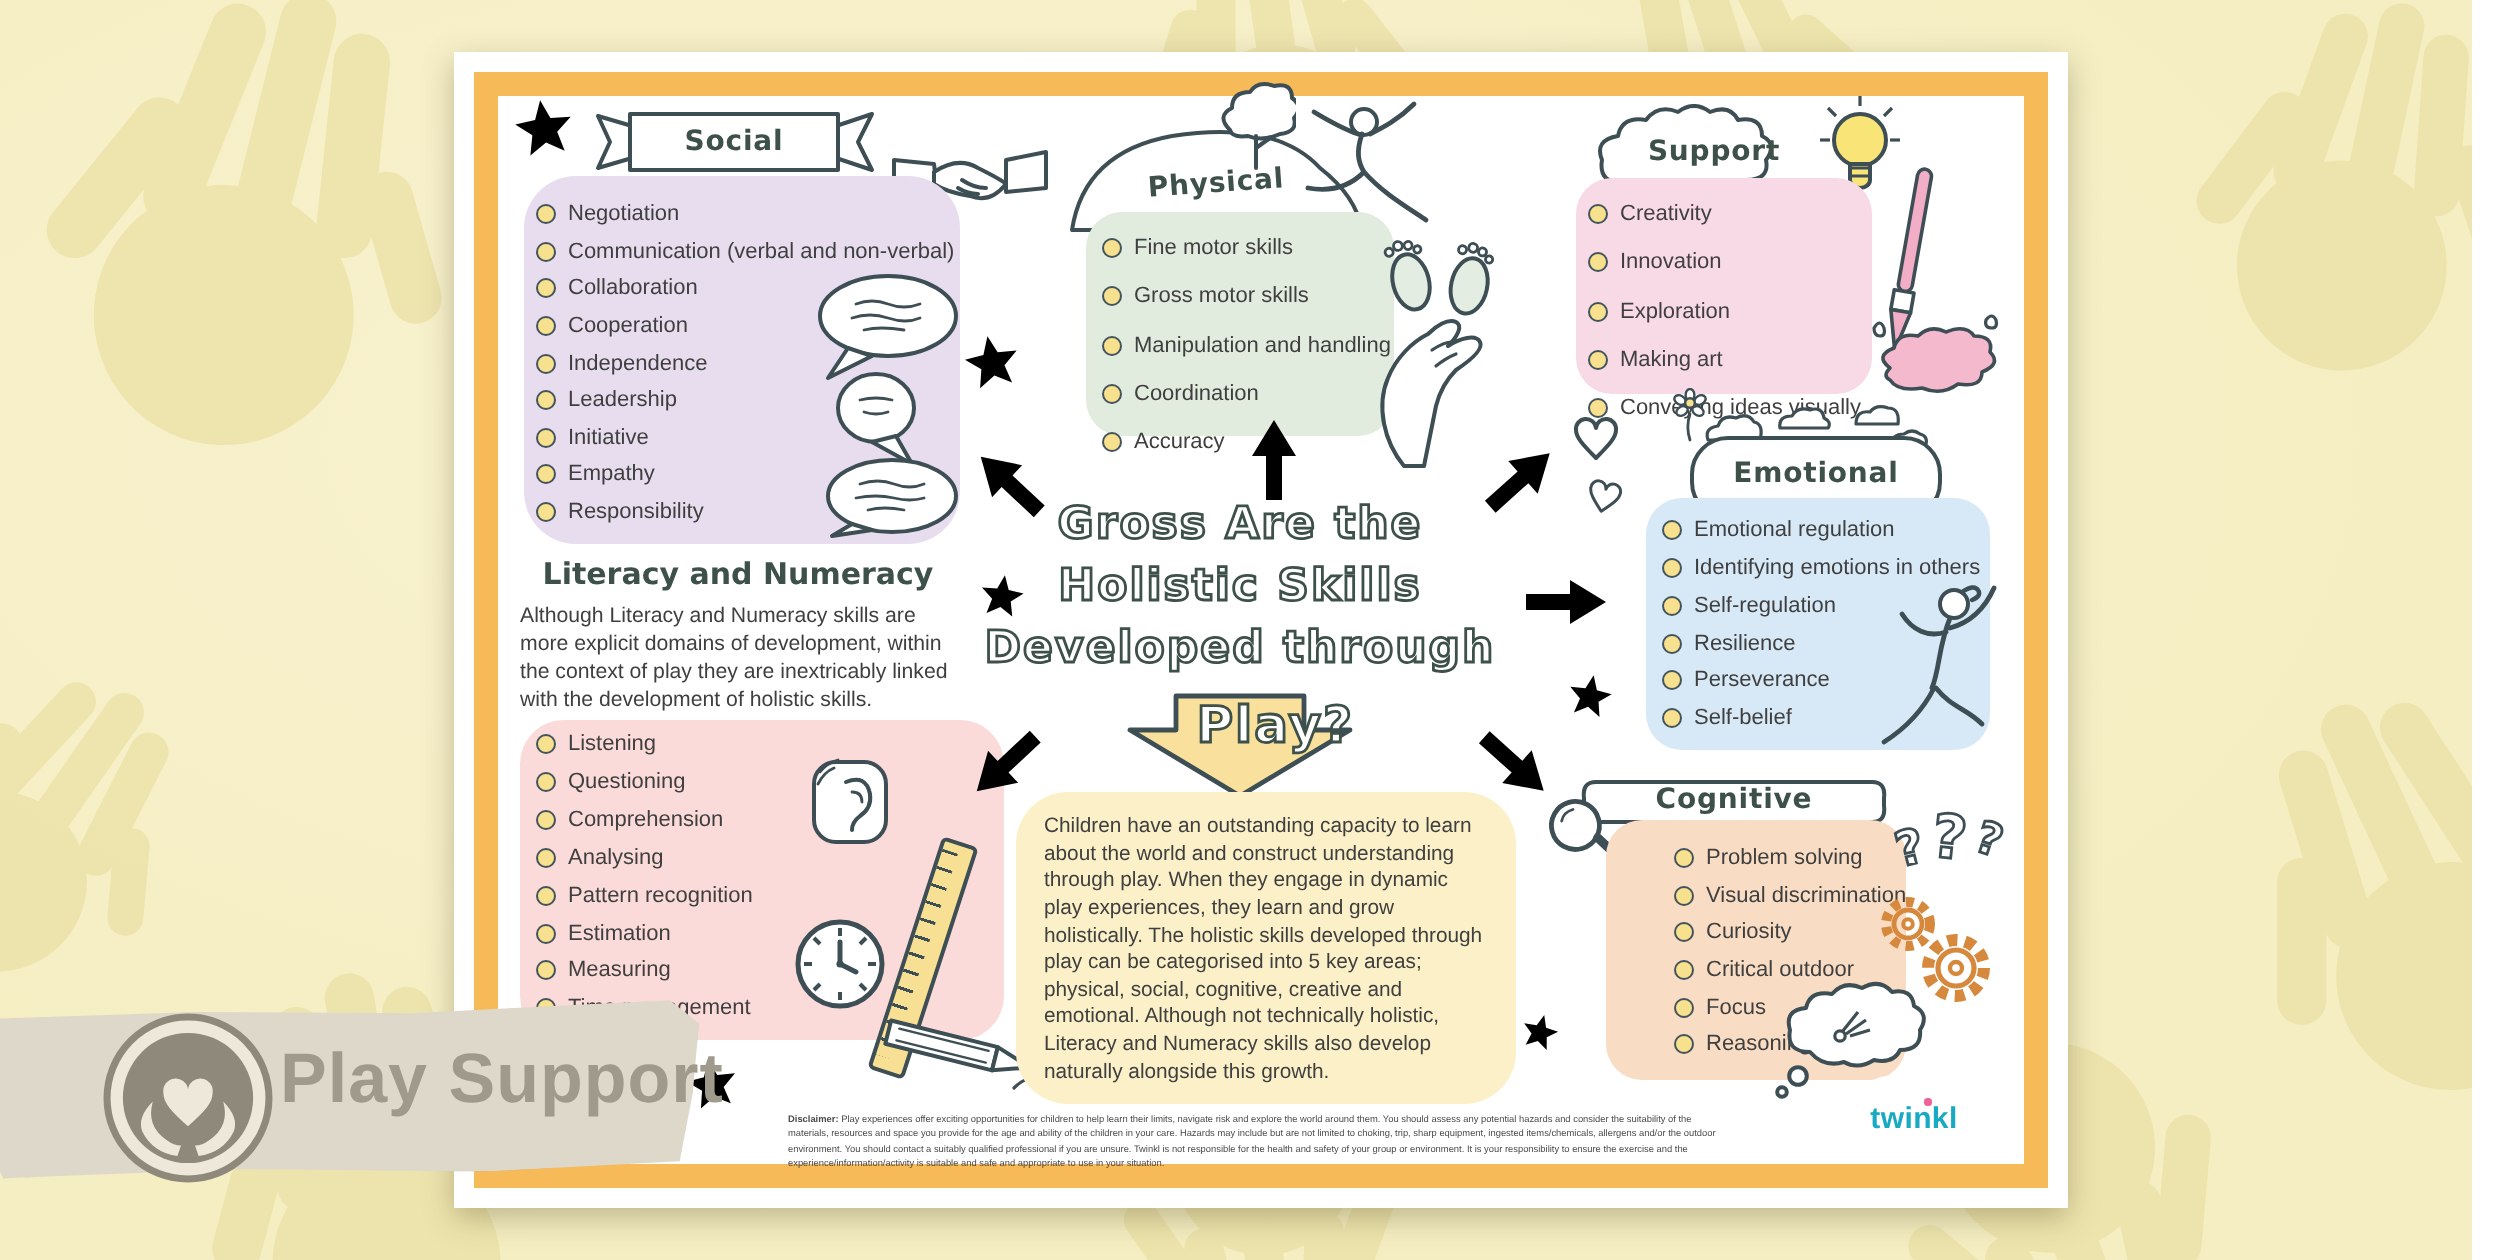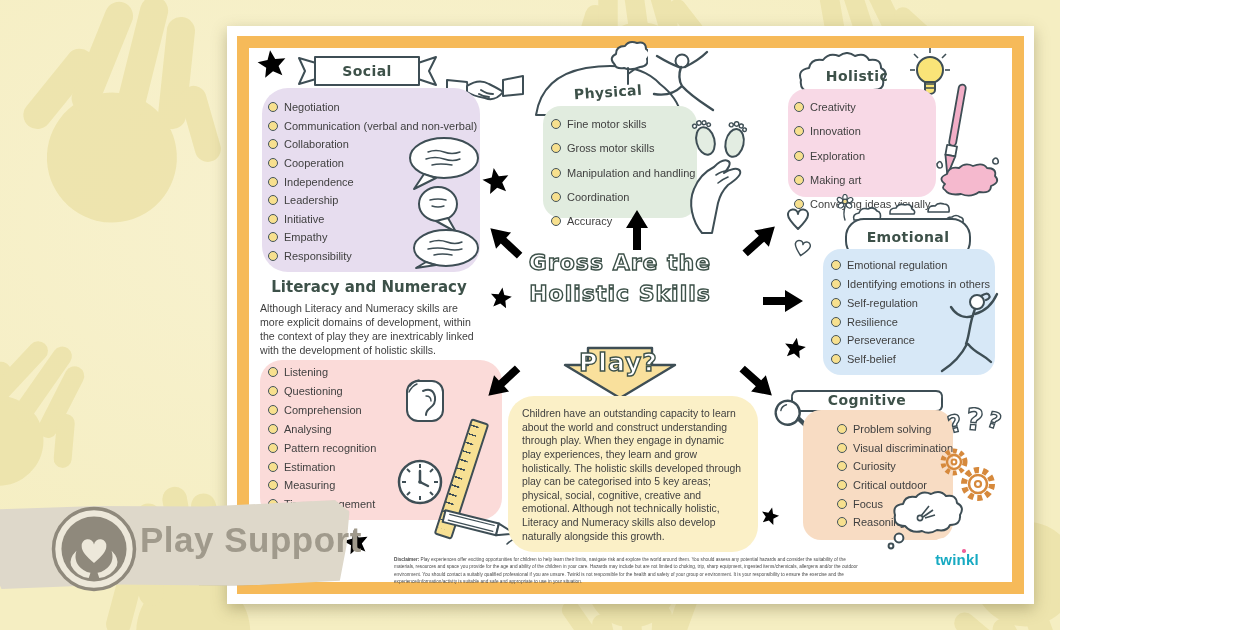--- a/index.html
+++ b/index.html
@@ -1,17 +1,17 @@
 <!DOCTYPE html>
 <html><head>
 <meta charset="utf-8">
 <style>
   html,body{margin:0;padding:0;}
   body{width:1260px;height:630px;overflow:hidden;font-family:"Liberation Sans",sans-serif;}
-  .page{position:relative;width:1060px;height:630px;overflow:hidden;
+  .page{position:relative;width:1236px;height:630px;overflow:hidden;
         background:radial-gradient(ellipse at 35% 35%, #f8f2d0 0%, #f5eec2 70%);}
   .abs{position:absolute;}
   .hand{position:absolute;width:150px;height:180px;fill:#ece2a8;opacity:.8;}
   
   .poster{position:absolute;left:227px;top:26px;width:807px;height:578px;background:#fff;
           box-shadow:0 5px 14px rgba(90,80,40,.35);}
   .frame{position:absolute;left:237px;top:36px;width:763px;height:534px;border:12px solid #f6ba59;}
   
   .box{position:absolute;border-radius:22px;}
   .bg-social{background:#e7ddef;}
@@ -337,21 +337,21 @@
     <svg viewBox="0 0 64 84" style="width:100%;height:100%">
       <path class="line-art" d="M20 80 C10 68 6 50 12 36 C16 26 24 18 32 14 C36 10 42 6 46 8 C50 10 46 16 42 20 C48 16 56 14 58 18 C60 22 52 28 46 32 C42 36 38 42 36 50 C34 60 32 70 30 80 Z"></path>
       <path class="line-art no-fill" style="stroke-width:1.6" d="M34 22 q6 -4 10 -4 M36 30 q5 -4 10 -6"></path>
     </svg>
   </div>
 
   <div class="abs" style="left:795px;top:52px;width:124px;height:48px;">
     <svg viewBox="0 0 124 48" style="width:100%;height:100%">
       <path class="line-art" d="M18 40 q-14 0 -12 -12 q-4 -10 8 -12 q2 -10 14 -8 q6 -8 16 -4 q8 -6 16 0 q10 -4 14 4 q12 -2 12 8 q8 4 2 12 q2 10 -10 10 q-4 6 -14 4 q-8 6 -16 2 q-10 4 -16 -2 q-10 2 -14 -2 Z"></path>
     </svg>
-    <div class="banner-label" style="top:16px;">Holistic</div>
+    <div class="banner-label" style="top:16px;">Support</div>
   </div>
   <div class="abs" style="left:908px;top:46px;width:44px;height:56px;">
     <svg viewBox="0 0 44 56" style="width:100%;height:100%">
       <g stroke="#3e4e55" stroke-width="1.6">
           <line x1="22" y1="2" x2="22" y2="7"></line>
           <line x1="6" y1="8" x2="10" y2="12"></line>
           <line x1="38" y1="8" x2="34" y2="12"></line>
           <line x1="2" y1="24" x2="7" y2="24"></line>
           <line x1="42" y1="24" x2="37" y2="24"></line>
         </g>
@@ -488,26 +488,27 @@
   <svg class="star star-yellow" style="left:481px;top:166px;width:30px;height:30px;transform:rotate(-10deg)">
       <use href="#star5"></use>
     </svg>
   <svg class="star star-teal" style="left:489px;top:286px;width:24px;height:24px;transform:rotate(8deg)">
       <use href="#star5"></use>
     </svg>
 
   <div class="center-title">
     <div class="outline-text">Gross Are the</div>
     <div class="outline-text">Holistic Skills</div>
+    <div class="outline-text">Developed through</div>
   </div>
   <div class="abs" style="left:563px;top:346px;width:114px;height:54px;">
     <svg viewBox="0 0 114 54" style="width:100%;height:100%">
       <path d="M25 2 H89 V19 H112 L57 52 L2 19 H25 Z" fill="#f9e09c" stroke="#3e4e55" stroke-width="2.4" stroke-linejoin="round"></path>
     </svg>
-    <div class="outline-text" style="position:absolute;left:16px;top:2px;width:100%;text-align:left;font-size:25px;">Play?</div>
+    <div class="outline-text" style="position:absolute;left:0;top:2px;width:100%;text-align:right;font-size:25px;">Play?</div>
   </div>
 
   <div class="box bg-center" style="left:508px;top:396px;width:250px;height:156px;border-radius:26px;">
     <div class="para" style="padding:11px 14px;font-size:10.4px;line-height:1.31;">Children have an outstanding capacity to learn about the world and construct understanding through play. When they engage in dynamic play experiences, they learn and grow holistically. The holistic skills developed through play can be categorised into 5 key areas; physical, social, cognitive, creative and emotional. Although not technically holistic, Literacy and Numeracy skills also develop naturally alongside this growth.</div>
   </div>
 
   <div class="abs" style="left:788px;top:387px;width:158px;height:28px;">
     <svg viewBox="0 0 158 28" style="width:100%;height:100%">
       <path class="line-art" d="M10 4 H148 Q155 4 154 12 L154 16 Q155 24 148 24 H10 Q3 24 4 16 L4 12 Q3 4 10 4 Z"></path>
     </svg>

